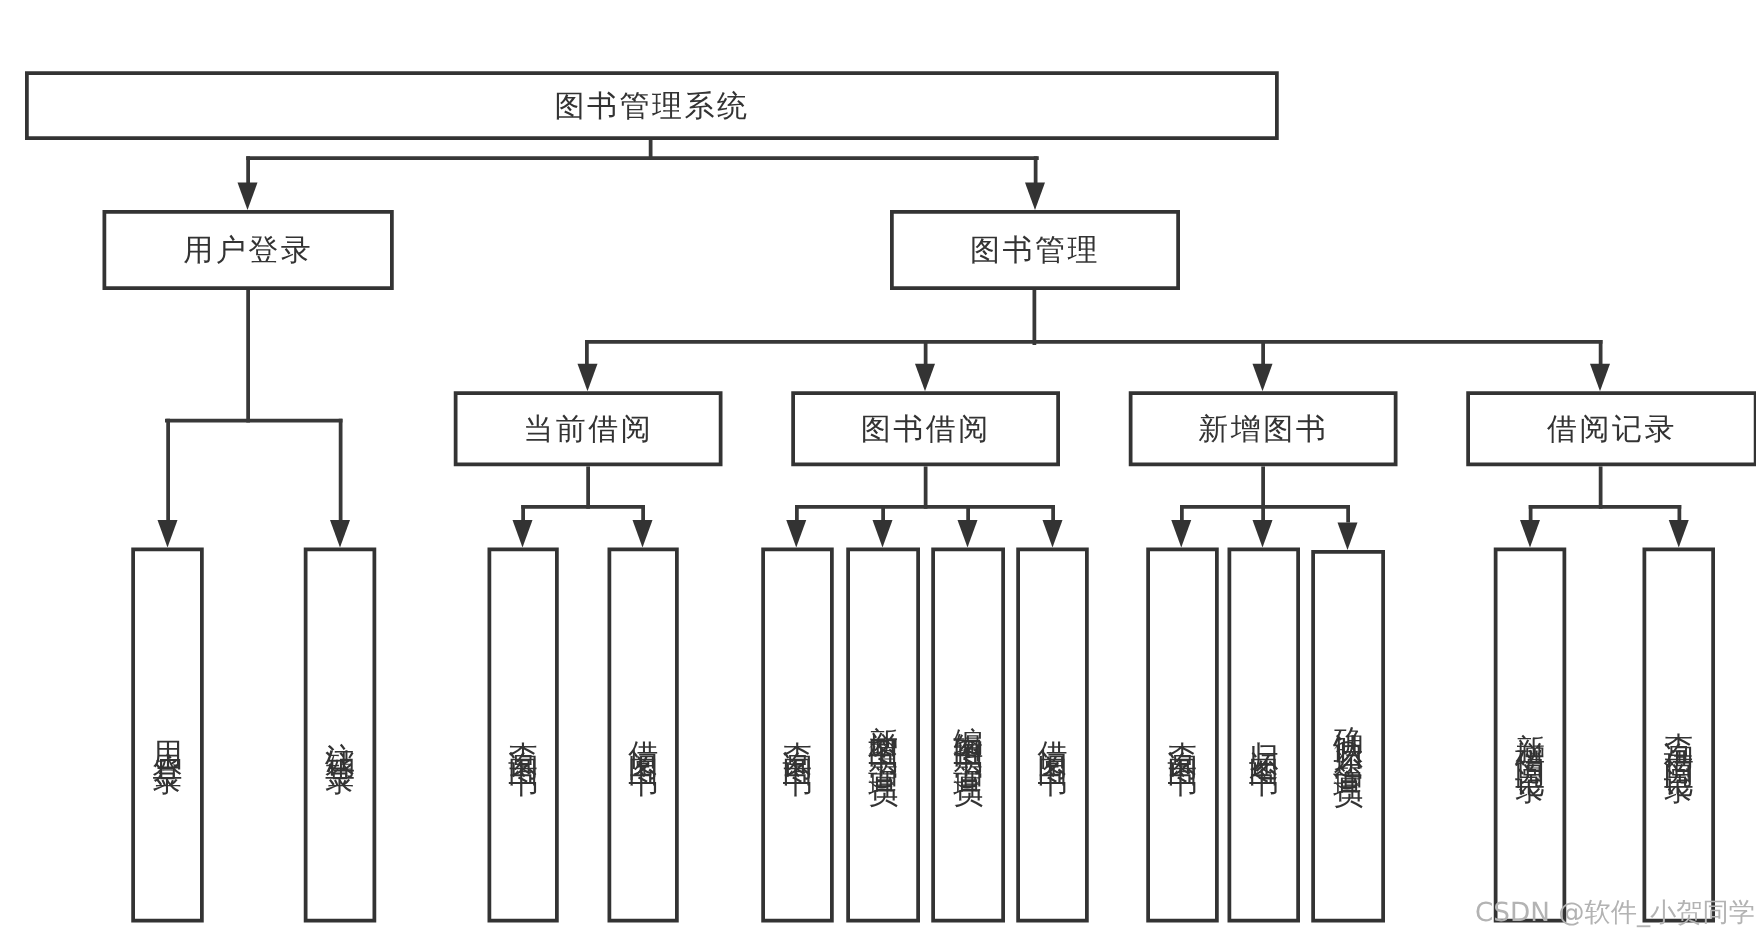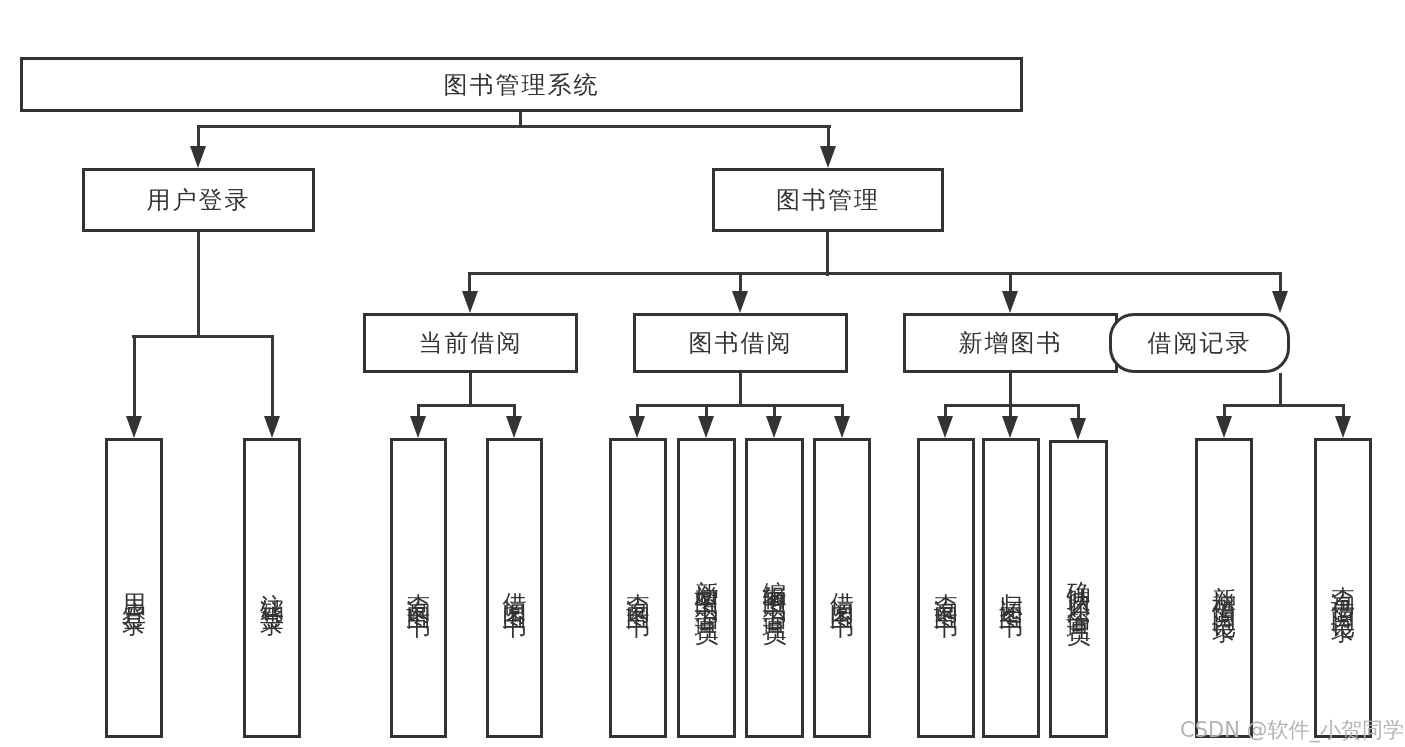--- a/index.html
+++ b/index.html
@@ -130,21 +130,21 @@
 
   <div class="box" style="left:363px; top:313px; width:215px; height:60px;">
     <span class="hnode">当前借阅</span>
   </div>
   <div class="box" style="left:633px; top:313px; width:215px; height:60px;">
     <span class="hnode">图书借阅</span>
   </div>
   <div class="box" style="left:903px; top:313px; width:215px; height:60px;">
     <span class="hnode">新增图书</span>
   </div>
-  <div class="box" style="left:1109px; top:313px; width:181px; height:60px;border-radius:25px;">
+  <div class="box" style="left:1173px; top:313px; width:233px; height:60px;">
     <span class="hnode">借阅记录</span>
   </div>
 
   <div class="box leaf" style="left:105px; top:438px; width:58px; height:300px;">
     <span class="vtext">用户登录</span>
   </div>
   <div class="box leaf" style="left:243px; top:438px; width:58px; height:300px;">
     <span class="vtext">注销登录</span>
   </div>
 

